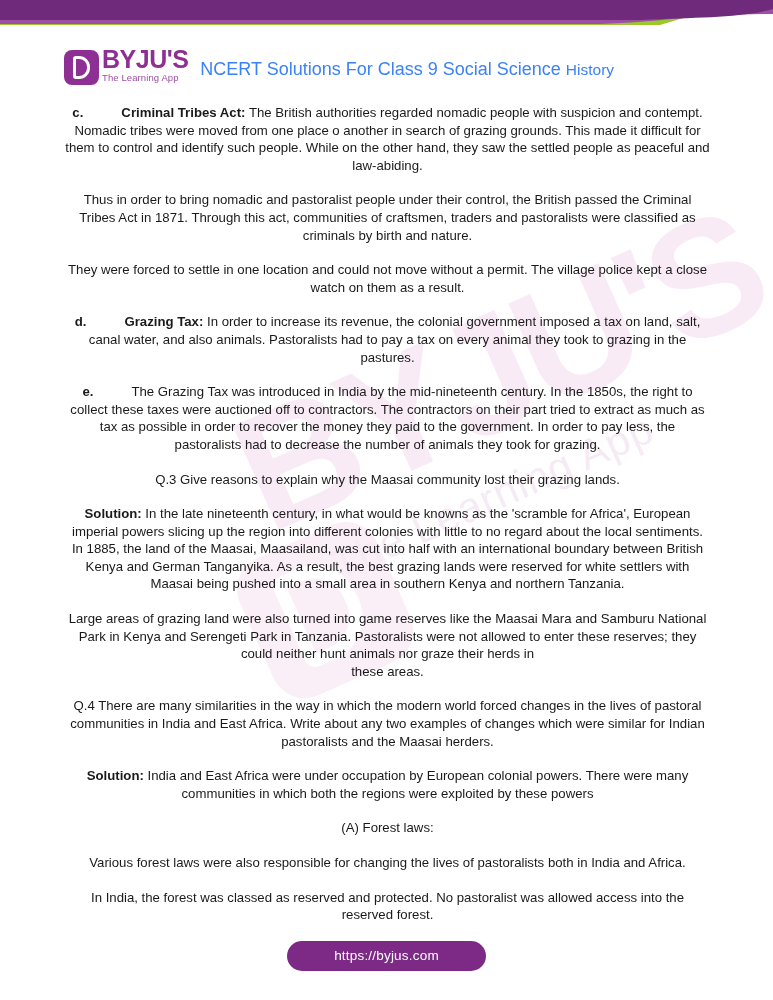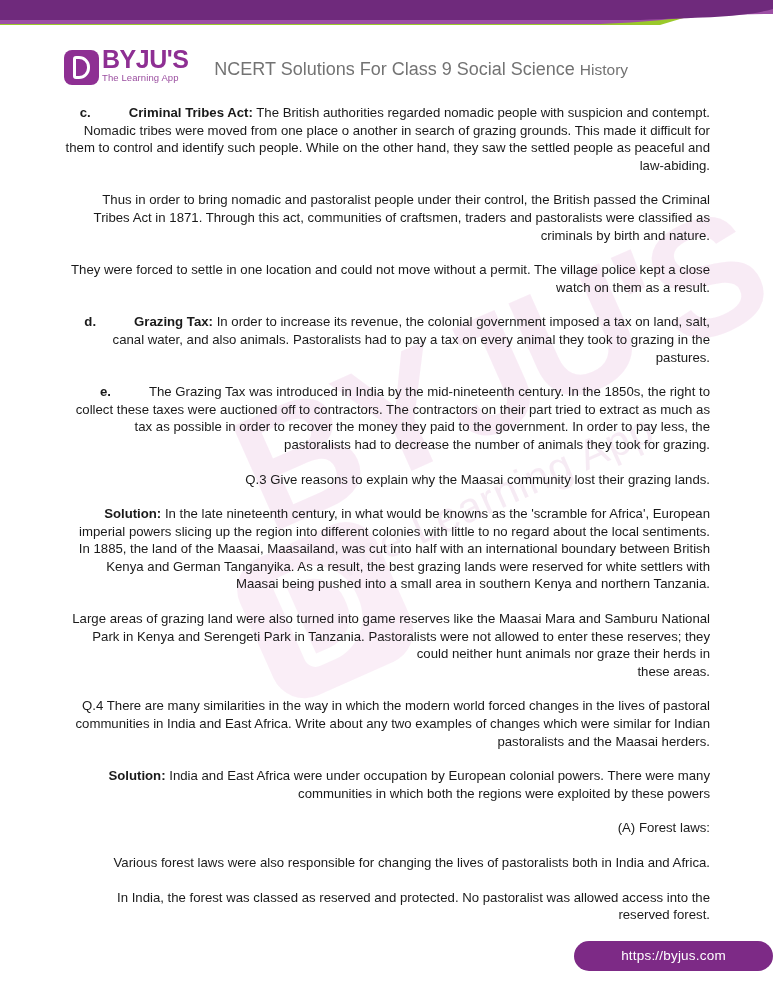--- a/index.html
+++ b/index.html
@@ -141,42 +141,42 @@
   }
   .logo-tag {
     font-size: 9.5px;
     color: #9b4fa0;
     letter-spacing: 0.1px;
     line-height: 12px;
     margin-top: 1px;
   }
   .header-title {
     font-size: 18px;
-    color: #737373;
+    color: #3b82f6;
     white-space: nowrap;
-    margin-left: 20px;
+    margin-left: 6px;
     margin-top: 6px;
   }
   .header-title .small {
     font-size: 15.5px;
   }
 
   
   .content {
     position: absolute;
     left: 65px;
     top: 104px;
     width: 645px;
   }
   .content p {
     margin: 0 0 17px 0;
     font-size: 13.2px;
     line-height: 17.6px;
     color: #1a1a1a;
-    text-align: right;
+    text-align: center;
   }
   .content b {
     font-weight: bold;
   }
   .q {
     font-weight: normal;
   }
   .lbl {
     font-weight: bold;
   }
@@ -185,21 +185,21 @@
     width: 38px;
   }
 
   
   .footer {
     position: absolute;
     left: 0;
     top: 941px;
     width: 773px;
     display: flex;
-    justify-content: flex-end;
+    justify-content: center;
   }
   .footer-pill {
     background: #7d2a86;
     color: #ffffff;
     border-radius: 18px;
     padding: 7px 0 8px 0;
     width: 199px;
     text-align: center;
     font-size: 13.5px;
     text-decoration: none;

